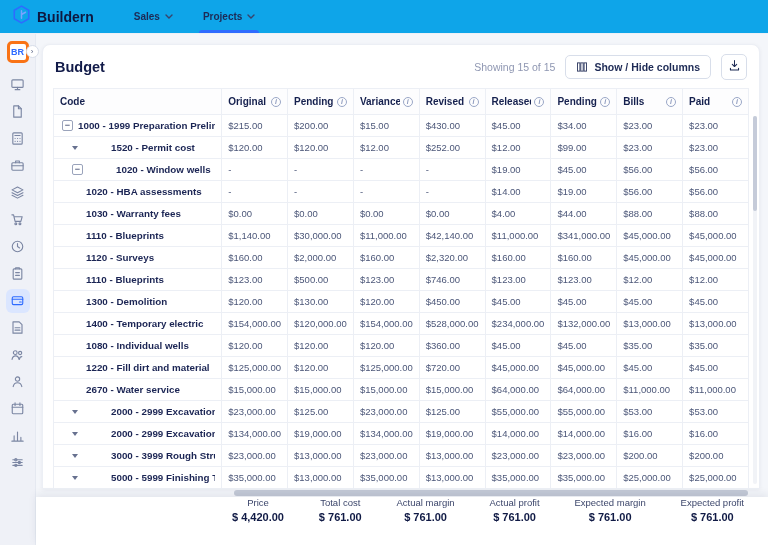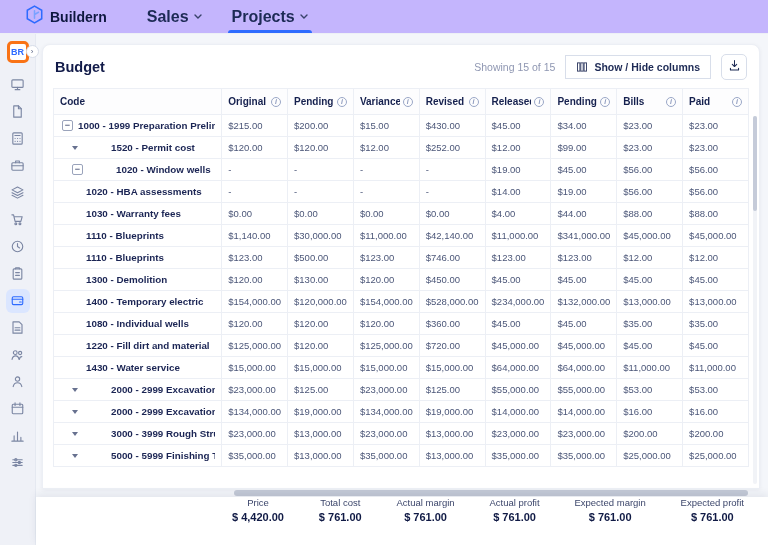--- a/index.html
+++ b/index.html
@@ -1,25 +1,25 @@
 <!DOCTYPE html>
 <html><head>
 <meta charset="utf-8">
 <style>
   * { margin:0; padding:0; box-sizing:border-box; }
   html,body { width:768px; height:545px; overflow:hidden; }
   body { font-family:"Liberation Sans","DejaVu Sans",sans-serif; background:#f4f6fa; color:#1b2554; }
   .viewport { width:768px; height:545px; display:flex; flex-direction:column; }
 
   
-  .topbar { height:34px; background:#c4b5fd; border-bottom:1px solid #edf0f6; display:flex; align-items:stretch; padding:0 25px; flex:0 0 34px; position:relative; z-index:5; }
+  .topbar { height:34px; background:#0ea5e9; border-bottom:1px solid #edf0f6; display:flex; align-items:stretch; padding:0 12px; flex:0 0 34px; position:relative; z-index:5; }
   .brand { display:flex; align-items:center; gap:6px; cursor:pointer; }
   .brand-name { font-size:14px; font-weight:700; color:#0e173f; }
   .nav { display:flex; gap:30px; margin-left:40px; }
-  .nav-item { display:flex; align-items:center; gap:5px; font-size:16px; font-weight:600; color:#1d2a55; position:relative; cursor:pointer; }
+  .nav-item { display:flex; align-items:center; gap:5px; font-size:10px; font-weight:600; color:#1d2a55; position:relative; cursor:pointer; }
   .nav-item.active::after { content:""; position:absolute; left:-4px; right:-4px; bottom:0; height:3px; background:#2e6bff; border-radius:3px 3px 0 0; }
   .caret { display:inline-flex; color:#39436b; }
   .topbar-right { margin-left:auto; display:flex; align-items:center; gap:13px; }
   .bell-wrap { position:relative; display:flex; color:#1d2a55; cursor:pointer; }
   .badge { position:absolute; top:-5px; right:-7px; min-width:13px; height:11px; background:#1ec06d; color:#fff; font-size:7px; font-weight:700; border-radius:6px; display:flex; align-items:center; justify-content:center; padding:0 2px; border:1.5px solid #fff; }
   .gear { display:flex; color:#1d2a55; cursor:pointer; }
   .uname { font-size:11.5px; font-weight:600; color:#273157; cursor:pointer; }
   .avatar { width:24px; height:24px; border-radius:50%; background:radial-gradient(circle at 35% 30%, #d9b08c 0%, #a97755 45%, #6e4a30 100%); cursor:pointer; }
 
   
@@ -32,21 +32,21 @@
   .rail-icon { width:24px; height:24px; margin:1.5px 0; border-radius:6px; display:flex; align-items:center; justify-content:center; color:#7b86a3; cursor:pointer; }
   .rail-icon.active { background:#dbe6ff; color:#2e6bff; }
 
   
   .content { flex:1; display:flex; flex-direction:column; min-width:0; padding:10px 8px 0 6px; }
   .card { background:#fff; border:1px solid #eceff5; border-radius:8px 8px 0 0; box-shadow:0 1px 4px rgba(20,30,70,.06); flex:1; min-height:0; display:flex; flex-direction:column; overflow:hidden; }
   .card-head { display:flex; align-items:center; padding:9px 12px 8px 12px; flex:0 0 auto; }
   .card-head h1 { font-size:14.5px; font-weight:700; color:#121b49;text-align:center; }
   .head-right { margin-left:auto; display:flex; align-items:center; gap:10px; }
   .showing { font-size:10.5px; color:#8f97b2; }
-  .btn-cols { display:flex; align-items:center; gap:6px; background:#fff; border:1px solid #d8deea; border-radius:0; padding:5px 10px; font-size:10.5px; font-weight:600; color:#1d2a55; font-family:inherit; cursor:pointer; }
+  .btn-cols { display:flex; align-items:center; gap:6px; background:#fff; border:1px solid #d8deea; border-radius:5px; padding:5px 10px; font-size:10.5px; font-weight:600; color:#1d2a55; font-family:inherit; cursor:pointer; }
   .cols-ic { display:flex; color:#3a4469; }
   .btn-export { width:26px; height:26px; background:#fff; border:1px solid #d8deea; border-radius:5px; display:flex; align-items:center; justify-content:center; color:#1d2a55; cursor:pointer; }
 
   
   .table-wrap { flex:1; min-height:0; overflow:hidden; padding:0 10px; position:relative; }
   table { width:100%; border-collapse:collapse; table-layout:fixed; }
   col.c0 { width:24.2%; } col.cv { width:9.475%; }
   th, td { border:1px solid #eceff5; }
   th { height:26px; padding:0 6px; background:#fdfdfe; }
   .th-inner { display:flex; align-items:center; justify-content:space-between; gap:3px; }
@@ -398,20 +398,35 @@
                   <td class="" data-name="cell-value">$11,000.00</td>
                   <td class="" data-name="cell-value">$42,140.00</td>
                   <td class="" data-name="cell-value">$11,000.00</td>
                   <td class="" data-name="cell-value">$341,000.00</td>
                   <td class="" data-name="cell-value">$45,000.00</td>
                   <td class="" data-name="cell-value">$45,000.00</td>
                 </tr>
                 <tr data-name="table-row">
                   <td class="lvl2">
                     <div class="code-inner">
+                      <span data-name="row-code-label">1120 - Surveys</span>
+                    </div>
+                  </td>
+                  <td class="" data-name="cell-value">$160.00</td>
+                  <td class="" data-name="cell-value">$2,000.00</td>
+                  <td class="" data-name="cell-value">$160.00</td>
+                  <td class="" data-name="cell-value">$2,320.00</td>
+                  <td class="" data-name="cell-value">$160.00</td>
+                  <td class="" data-name="cell-value">$160.00</td>
+                  <td class="" data-name="cell-value">$45,000.00</td>
+                  <td class="" data-name="cell-value">$45,000.00</td>
+                </tr>
+                <tr data-name="table-row">
+                  <td class="lvl2">
+                    <div class="code-inner">
                       <span data-name="row-code-label">1110 - Blueprints</span>
                     </div>
                   </td>
                   <td class="" data-name="cell-value">$123.00</td>
                   <td class="" data-name="cell-value">$500.00</td>
                   <td class="" data-name="cell-value">$123.00</td>
                   <td class="" data-name="cell-value">$746.00</td>
                   <td class="" data-name="cell-value">$123.00</td>
                   <td class="" data-name="cell-value">$123.00</td>
                   <td class="" data-name="cell-value">$12.00</td>
@@ -473,21 +488,21 @@
                   <td class="" data-name="cell-value">$125,000.00</td>
                   <td class="" data-name="cell-value">$720.00</td>
                   <td class="" data-name="cell-value">$45,000.00</td>
                   <td class="" data-name="cell-value">$45,000.00</td>
                   <td class="" data-name="cell-value">$45.00</td>
                   <td class="" data-name="cell-value">$45.00</td>
                 </tr>
                 <tr data-name="table-row">
                   <td class="lvl2">
                     <div class="code-inner">
-                      <span data-name="row-code-label">1430 - Water service</span>
+                      <span data-name="row-code-label">2670 - Water service</span>
                     </div>
                   </td>
                   <td class="" data-name="cell-value">$15,000.00</td>
                   <td class="" data-name="cell-value">$15,000.00</td>
                   <td class="" data-name="cell-value">$15,000.00</td>
                   <td class="" data-name="cell-value">$15,000.00</td>
                   <td class="" data-name="cell-value">$64,000.00</td>
                   <td class="" data-name="cell-value">$64,000.00</td>
                   <td class="" data-name="cell-value">$11,000.00</td>
                   <td class="" data-name="cell-value">$11,000.00</td>

